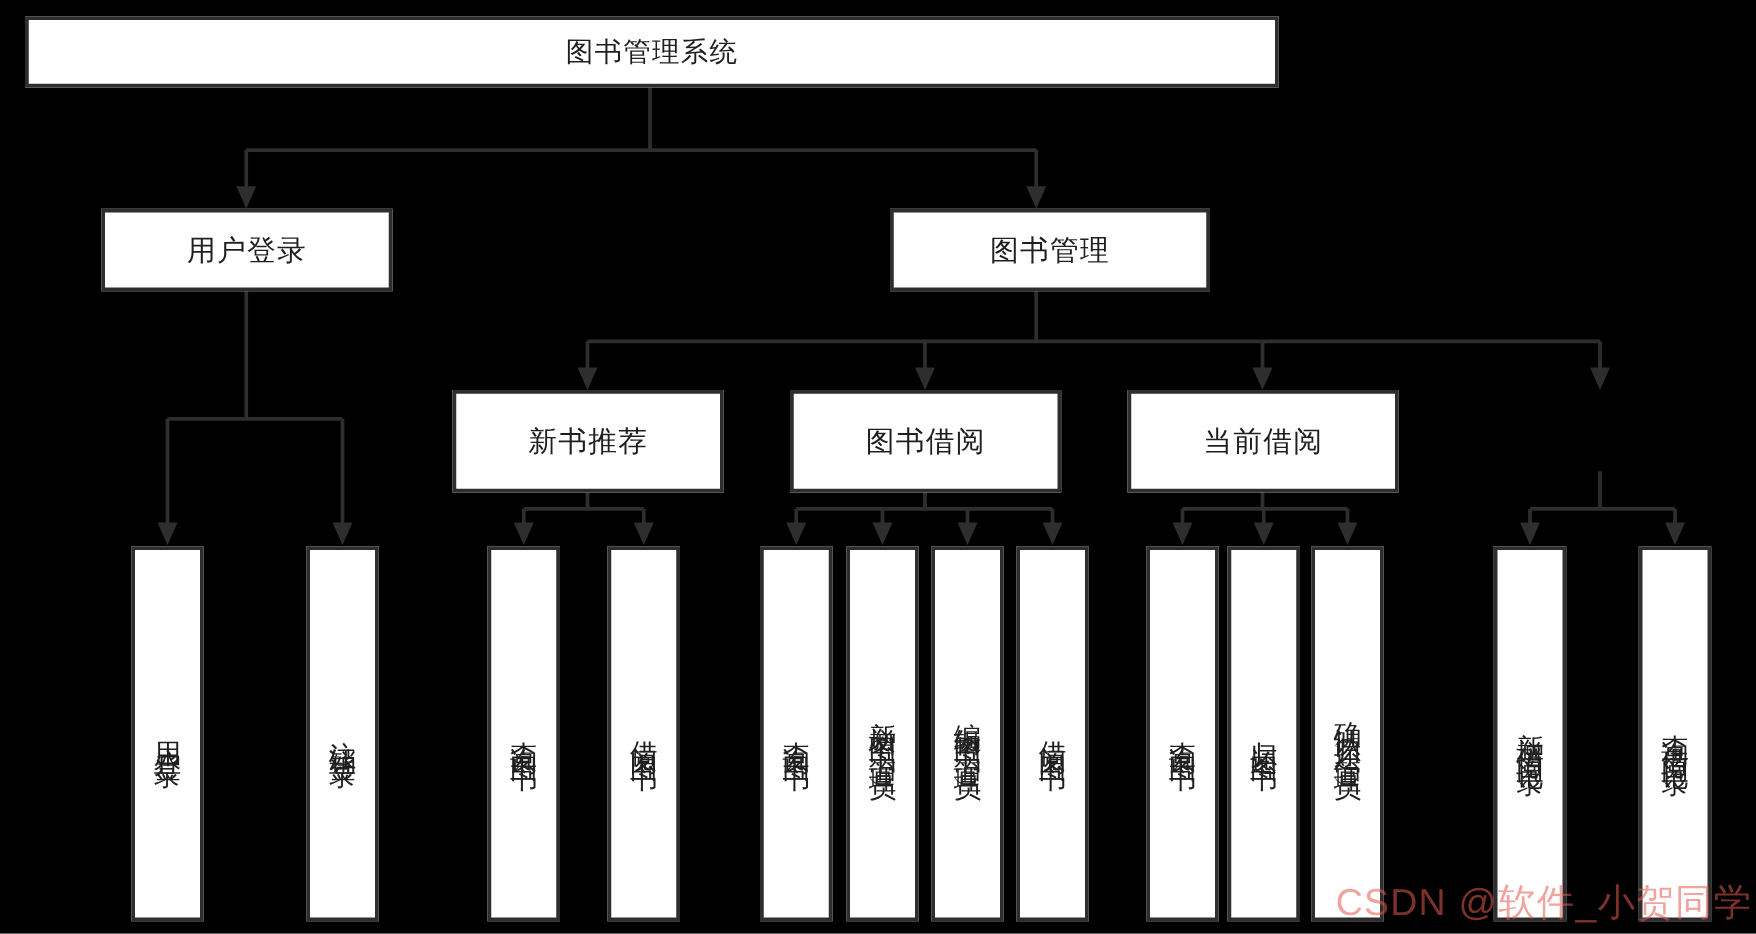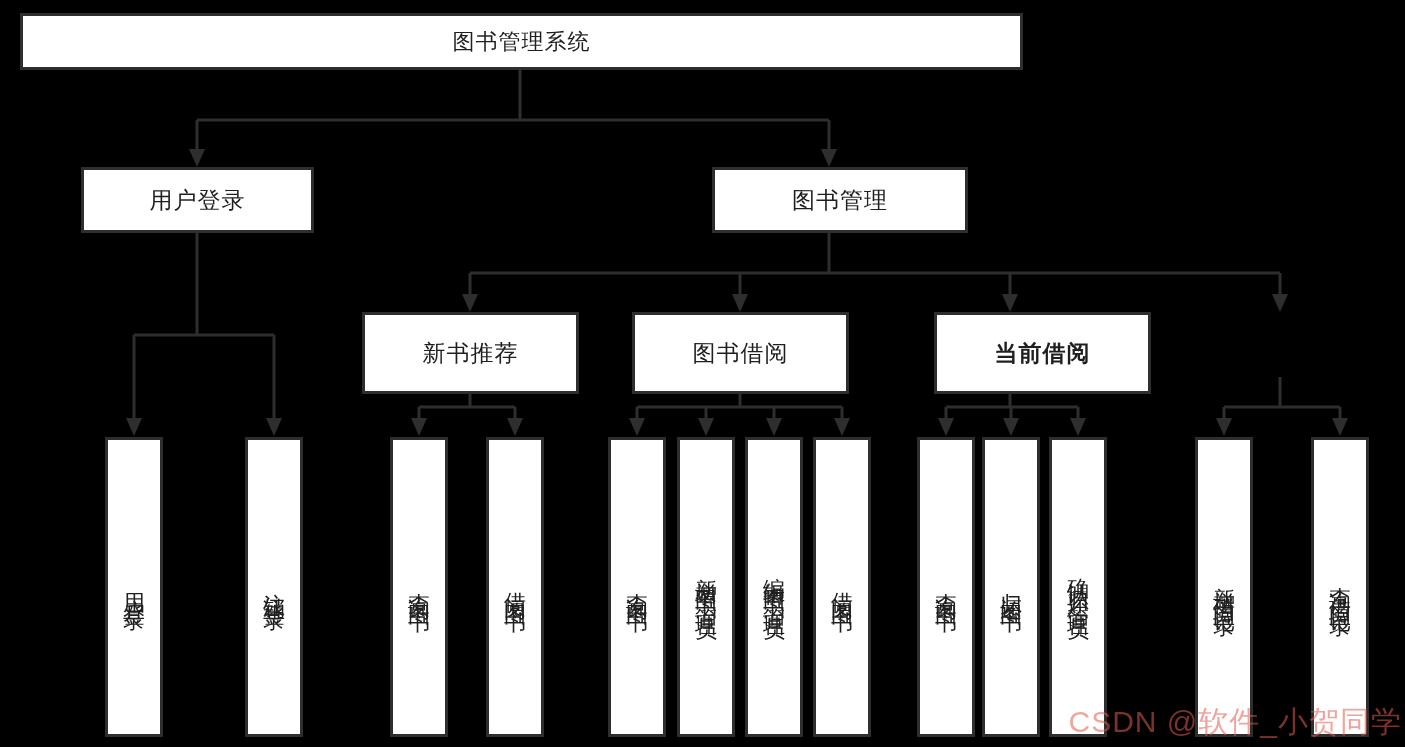--- a/index.html
+++ b/index.html
@@ -27,21 +27,21 @@
     justify-content: center;
     color: #1f1f1f;
   }
   .hbox { font-size: 23px; letter-spacing: 1px; }
   .root  { left: 20px;  top: 13px;  width: 1003px; height: 57px;  font-size: 22px; }
   .lvl2a { left: 81px;  top: 167px; width: 233px;  height: 66px; }
   .lvl2b { left: 712px; top: 167px; width: 256px;  height: 66px; }
   .lvl3  { top: 312px; width: 217px; height: 82px; }
   .l3a { left: 362px; }
   .l3b { left: 632px; }
-  .l3c { left: 934px; font-weight: bold; }
+  .l3c { left: 902px; }
   .l3d { left: 1172px; }
   .vbox { top: 437px; width: 58px; height: 300px; }
   .vtext {
     writing-mode: vertical-rl;
     text-orientation: mixed;
     font-size: 22px;
     letter-spacing: 6px;
     line-height: 1;
     white-space: nowrap;
   }

